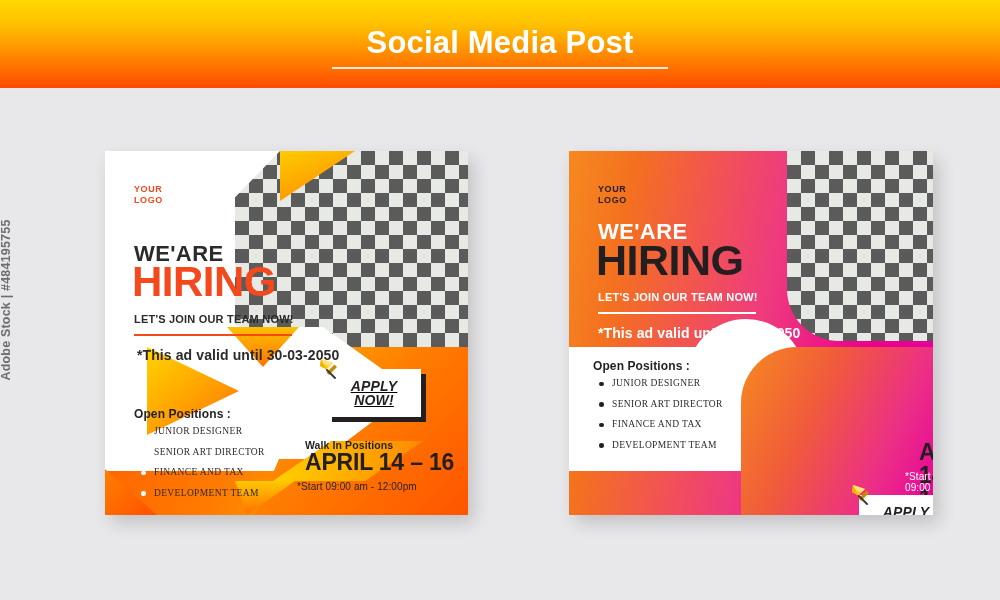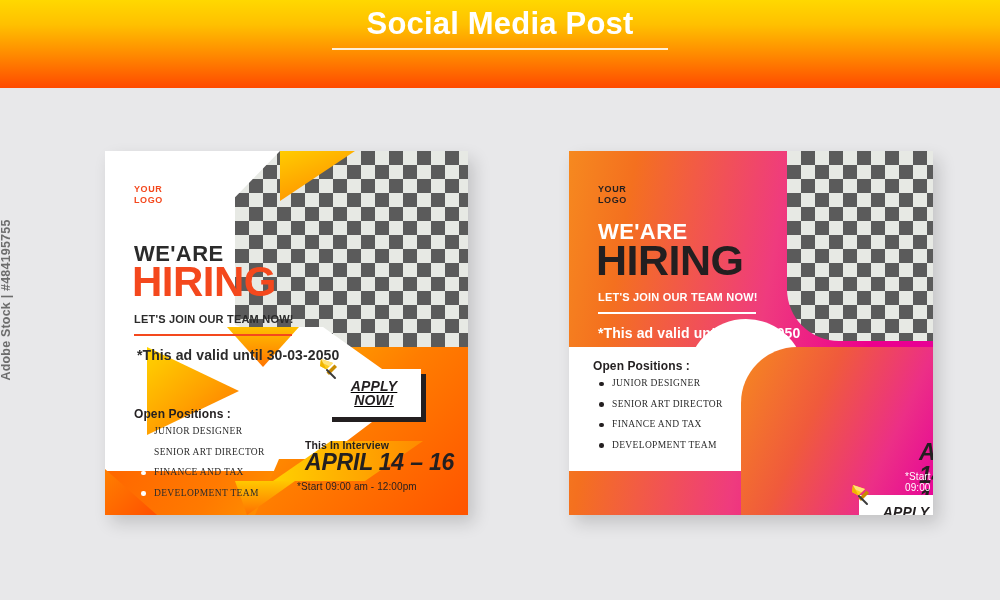--- a/index.html
+++ b/index.html
@@ -8,21 +8,21 @@
     font-family:"Liberation Sans", sans-serif;
     background:#e8e8ea;
     position:relative;
     overflow:hidden;
   }
 
   
   .header {
     position:absolute; left:0; top:0; width:1000px; height:88px;
     background:linear-gradient(180deg,#ffd800 0%,#ffc000 28%,#ff8a00 62%,#ff4a00 100%);
-    display:flex; flex-direction:column; align-items:center; justify-content:flex-start;
+    display:flex; flex-direction:column; align-items:center; justify-content:center;
   }
   .header-title {
     color:#ffffff; font-size:31px; font-weight:bold; letter-spacing:.2px;
     line-height:1; margin-top:8px;
   }
   .header-rule {
     width:336px; height:2px; background:rgba(255,255,255,.85); margin-top:9px;
   }
 
   
@@ -195,21 +195,21 @@
     width:4.5px; height:4.5px; border-radius:50%; background:#fff;
   }
   .b-pos-list li::before { background:#231f20; }
 
   .walk {
     position:absolute; font-size:10.5px; font-weight:bold; letter-spacing:.1px;
   }
   .a-walk { left:200px; top:288px; color:#231f20; }
 
   .april {
-    position:absolute; font-weight:bold; letter-spacing:-.2px; line-height:1;font-style:italic;
+    position:absolute; font-weight:bold; letter-spacing:-.2px; line-height:1;
   }
   .a-april { left:200px; top:300px; font-size:23px; color:#231f20; }
   .b-april { left:178px; top:94px; font-size:23px; color:#231f20; }
 
   .start {
     position:absolute; font-size:10px; letter-spacing:.1px;
   }
   .a-start { left:192px; top:330px; color:#231f20; }
   .b-start { left:164px; top:124px; color:#ffffff; }
 
@@ -266,21 +266,21 @@
   <div class="valid a-valid">*This ad valid until 30-03-2050</div>
 
   <div class="positions-title a-pos-title">Open Positions :</div>
   <ul class="pos-list a-pos-list">
     <li>JUNIOR DESIGNER</li>
     <li>SENIOR ART DIRECTOR</li>
     <li>FINANCE AND TAX</li>
     <li>DEVELOPMENT TEAM</li>
   </ul>
 
-  <div class="walk a-walk">This In Interview</div>
+  <div class="walk a-walk">Walk In Positions</div>
   <div class="april a-april">APRIL 14 – 16</div>
   <div class="start a-start">*Start 09:00 am - 12:00pm</div>
 
   <div class="apply-wrap a-apply">
     <div class="apply-box">
       <span class="apply-text">APPLY
 NOW!</span>
     </div>
     <svg class="pin" viewBox="0 0 26 26">
       <path d="M21 12 L13 20 L10.5 17.5 L18.5 9.5 Z" fill="#c98c00"></path>

